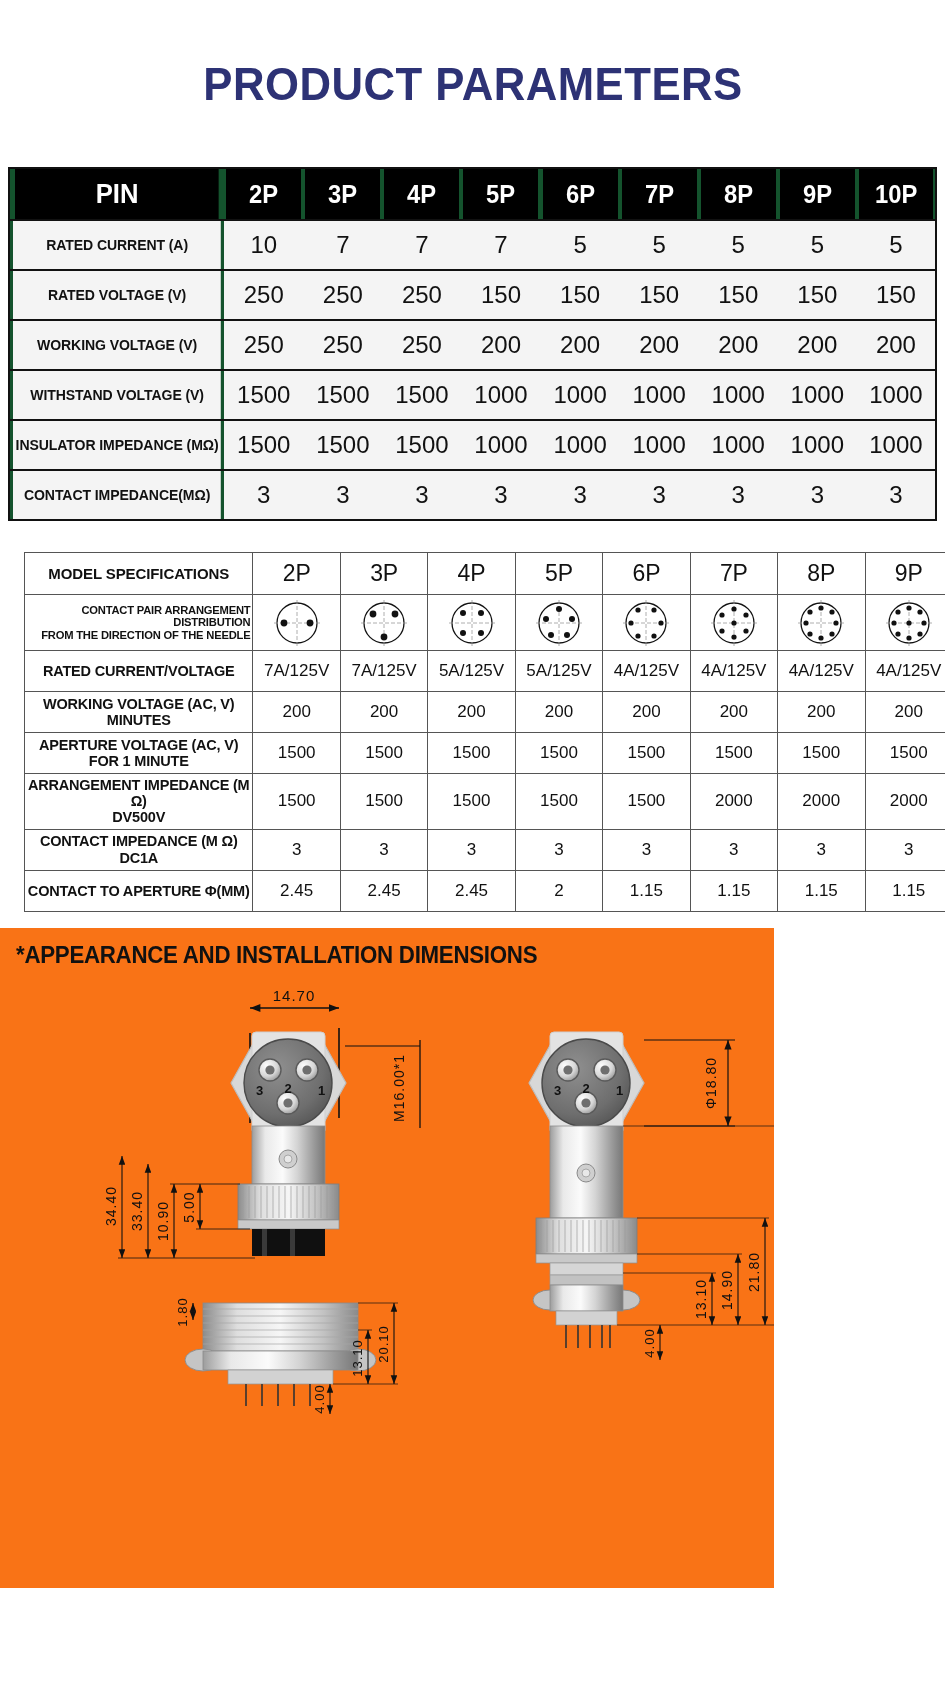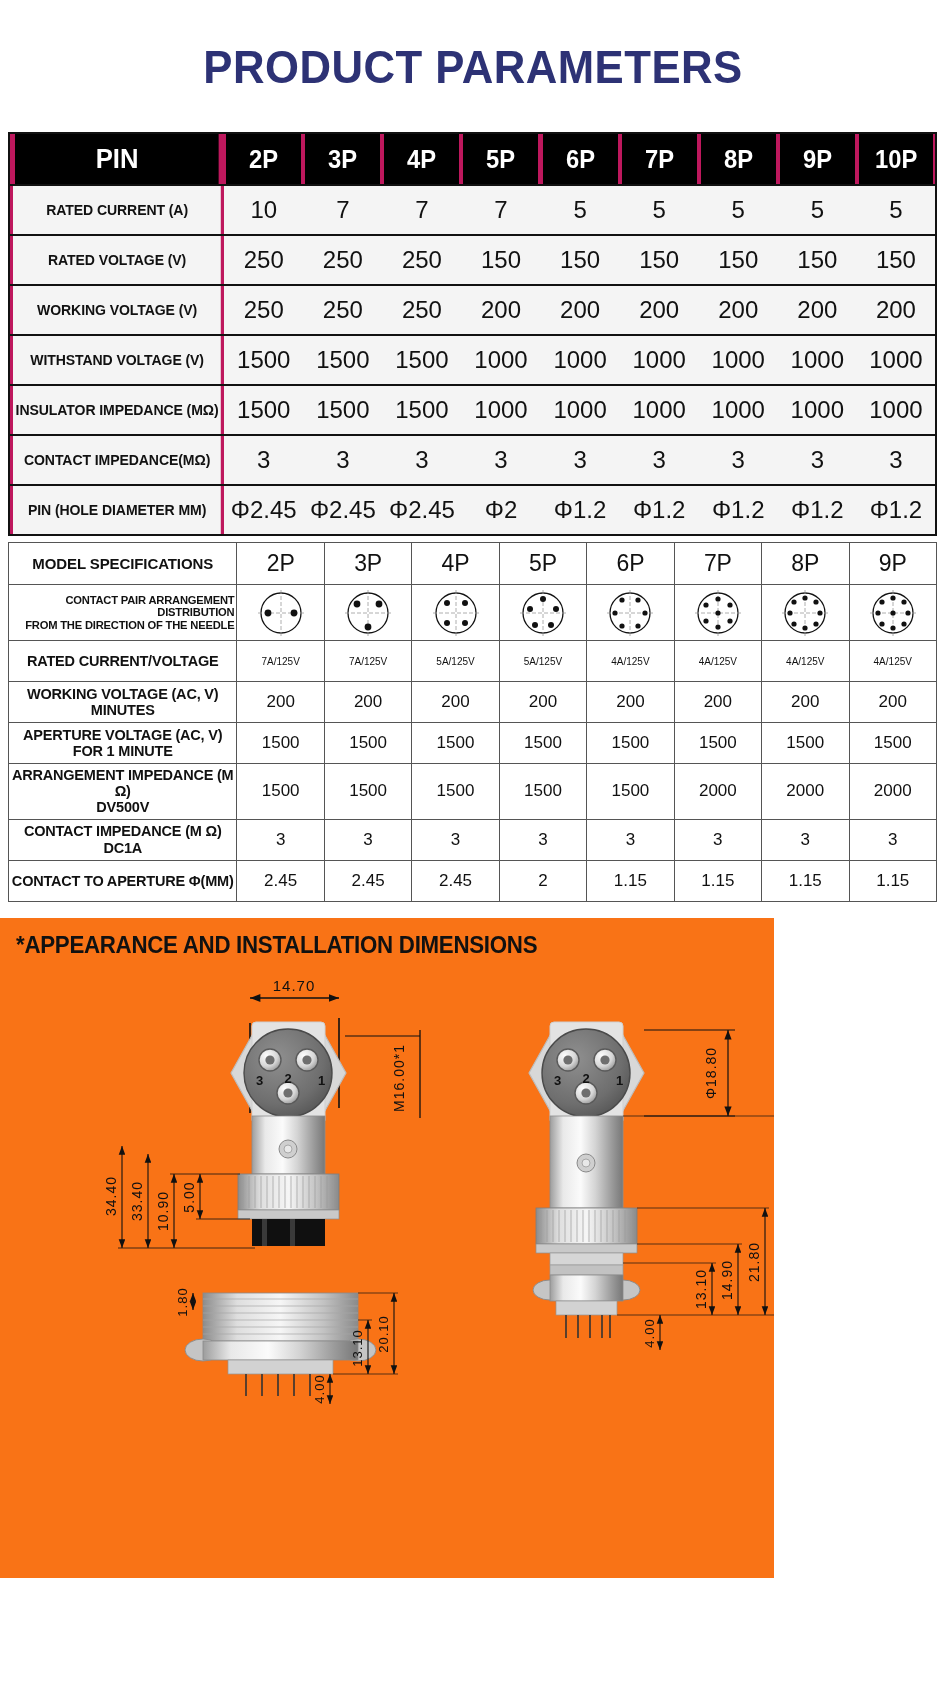--- a/index.html
+++ b/index.html
@@ -5,21 +5,21 @@
   * { box-sizing: border-box; margin: 0; padding: 0; }
   html, body {
     width: 945px;
     background: #ffffff;
     font-family: "Liberation Sans", sans-serif;
   }
   body { width: 945px; height: 1708px; overflow: hidden; position: relative; }
 
   
   .title-band {
-    height: 132px;
+    height: 167px;
     display: flex;
     align-items: center;
     justify-content: center;
     background: #ffffff;
   }
   .page-title {
     font-size: 47px;
     font-weight: 700;
     color: #2d3275;
     letter-spacing: 0.5px;
@@ -27,21 +27,21 @@
     font-family: "Liberation Sans", sans-serif;
   }
 
   
   .t1-wrap { padding: 0 8px; }
   table.t1 {
     width: 929px;
     border-collapse: collapse;
     table-layout: fixed;
     border: 2px solid #111;
-    background: #be185d;
+    background: #14532d;
   }
   table.t1 th, table.t1 td {
     border-top: 2px solid #111;
     border-bottom: 2px solid #111;
     text-align: center;
     vertical-align: middle;
     font-family: "Liberation Sans", sans-serif;
   }
   table.t1 thead th {
     background: #000000;
@@ -65,21 +65,21 @@
     font-size: 14.5px;
     font-weight: 700;
     color: #111;
     letter-spacing: -0.1px;
     transform: scaleX(0.97);
   }
   .col-lbl1 { width: 215px; }
   .col-v1 { width: 79px; }
 
   
-  .t2-wrap { padding: 6px 8px 0 8px; }
+  .t2-wrap { padding: 31px 8px 0 8px; margin-left: 16px; }
   table.t2 {
     width: 929px;
     border-collapse: collapse;
     table-layout: fixed;
     background: #ffffff;
     border: 1.5px solid #555;
   }
   table.t2 td, table.t2 th {
     border: 1.5px solid #555;
     text-align: center;
@@ -99,21 +99,21 @@
     font-weight: 700;
     line-height: 1.12;
     padding: 3px 2px;
     letter-spacing: -0.2px;
   }
   table.t2 td.rlbl.tiny { font-size: 11.2px; font-weight: 700; }
   table.t2 td.val {
     font-size: 17px;
     font-weight: 400;
   }
-  table.t2 td.val.small { font-size: 10px; }
+  table.t2 td.val.small { font-size: 17px; }
   table.t2 tr.pinrow td { height: 56px; text-align: right; }
   table.t2 tr.datarow td { height: 41px; }
   .col-lbl2 { width: 209px; }
   .col-v2 { width: 80px; }
 
   .pin-svg { display: block; margin: 0 auto; }
 
   
   .appear {
     margin-top: 16px;
@@ -242,32 +242,20 @@
         <td class="lbl">CONTACT IMPEDANCE(MΩ)</td>
         <td>3</td>
         <td>3</td>
         <td>3</td>
         <td>3</td>
         <td>3</td>
         <td>3</td>
         <td>3</td>
         <td>3</td>
         <td>3</td>
-      </tr>
-      <tr>
-        <td class="lbl">PIN (HOLE DIAMETER MM)</td>
-        <td>Φ2.45</td>
-        <td>Φ2.45</td>
-        <td>Φ2.45</td>
-        <td>Φ2</td>
-        <td>Φ1.2</td>
-        <td>Φ1.2</td>
-        <td>Φ1.2</td>
-        <td>Φ1.2</td>
-        <td>Φ1.2</td>
       </tr>
     </tbody>
   </table>
 </div>
 
 <div class="t2-wrap">
   <table class="t2">
     <colgroup>
       <col class="col-lbl2">
         <col class="col-v2">

